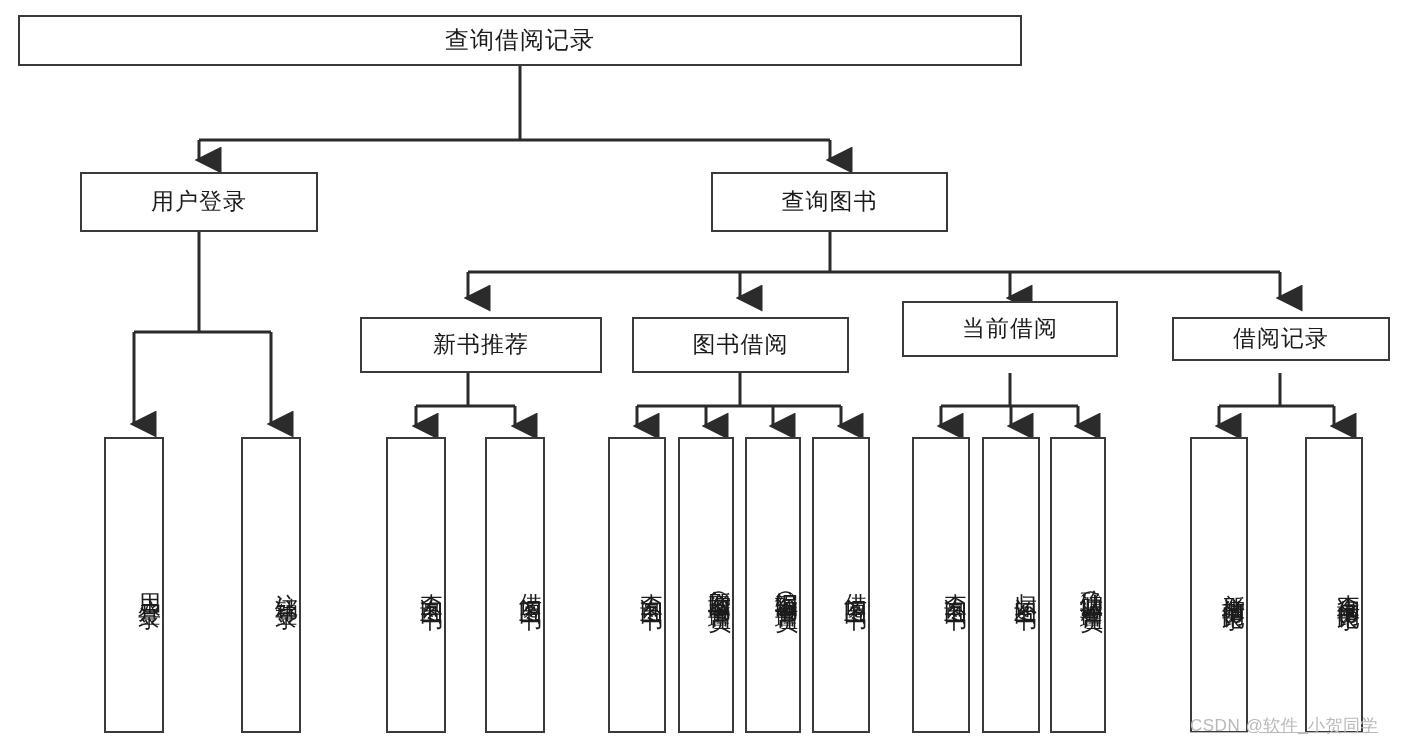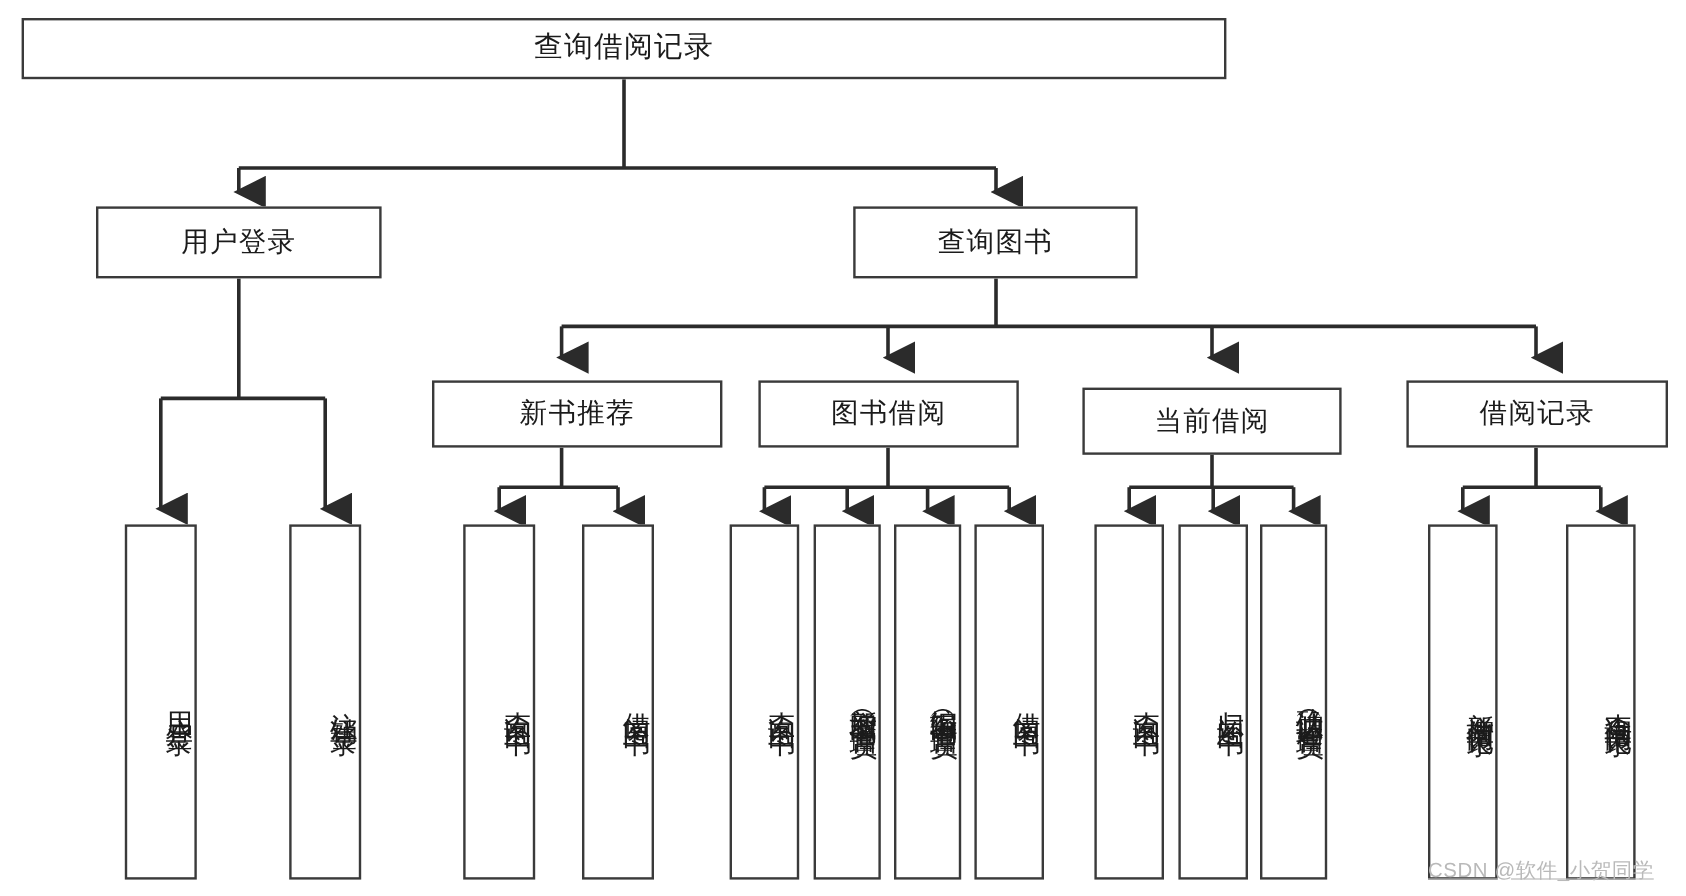--- a/index.html
+++ b/index.html
@@ -123,22 +123,22 @@
     </g>
   </svg>
 
   <div class="node horiz root" style="left:18px; top:15px; width:1004px; height:51px;">查询借阅记录</div>
 
   <div class="node horiz" style="left:80px; top:172px; width:238px; height:60px;">用户登录</div>
   <div class="node horiz" style="left:711px; top:172px; width:237px; height:60px;">查询图书</div>
 
   <div class="node horiz" style="left:360px; top:317px; width:242px; height:56px;">新书推荐</div>
   <div class="node horiz" style="left:632px; top:317px; width:217px; height:56px;">图书借阅</div>
-  <div class="node horiz" style="left:902px; top:323px; width:216px; height:56px;">当前借阅</div>
-  <div class="node horiz" style="left:1172px; top:317px; width:218px; height:56px;">借阅记录</div>
+  <div class="node horiz" style="left:902px; top:301px; width:216px; height:56px;">当前借阅</div>
+  <div class="node horiz" style="left:1172px; top:317px; width:218px; height:44px;">借阅记录</div>
 
   <div class="node vert" style="left:104px; top:437px; width:60px; height:296px;">用户登录</div>
   <div class="node vert" style="left:241px; top:437px; width:60px; height:296px;">注销登录</div>
 
   <div class="node vert" style="left:386px; top:437px; width:60px; height:296px;">查询图书</div>
   <div class="node vert" style="left:485px; top:437px; width:60px; height:296px;">借阅图书</div>
 
   <div class="node vert" style="left:608px; top:437px; width:58px; height:296px;">查询图书</div>
   <div class="node vert tall-text" style="left:678px; top:437px; width:56px; height:296px;">新增图书（管理员）</div>
   <div class="node vert tall-text" style="left:745px; top:437px; width:56px; height:296px;">编辑图书（管理员）</div>

